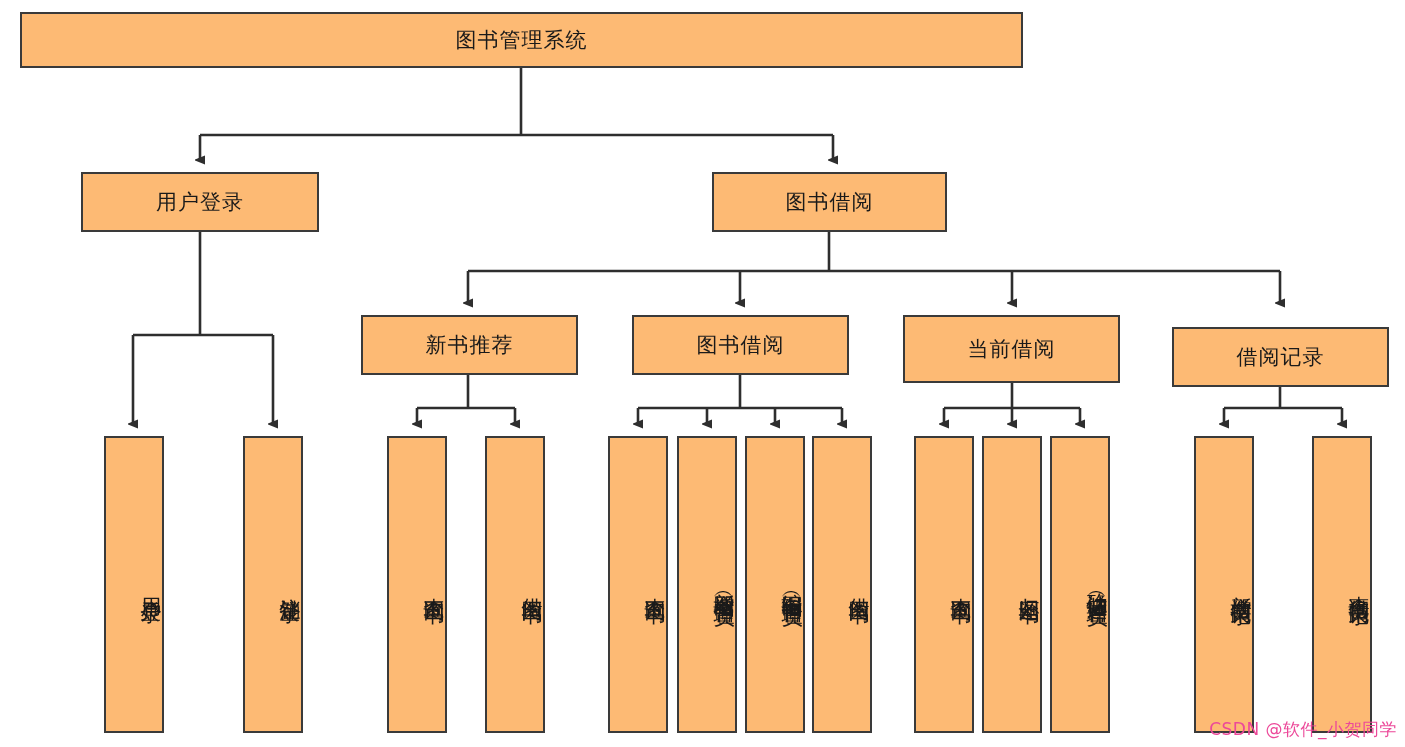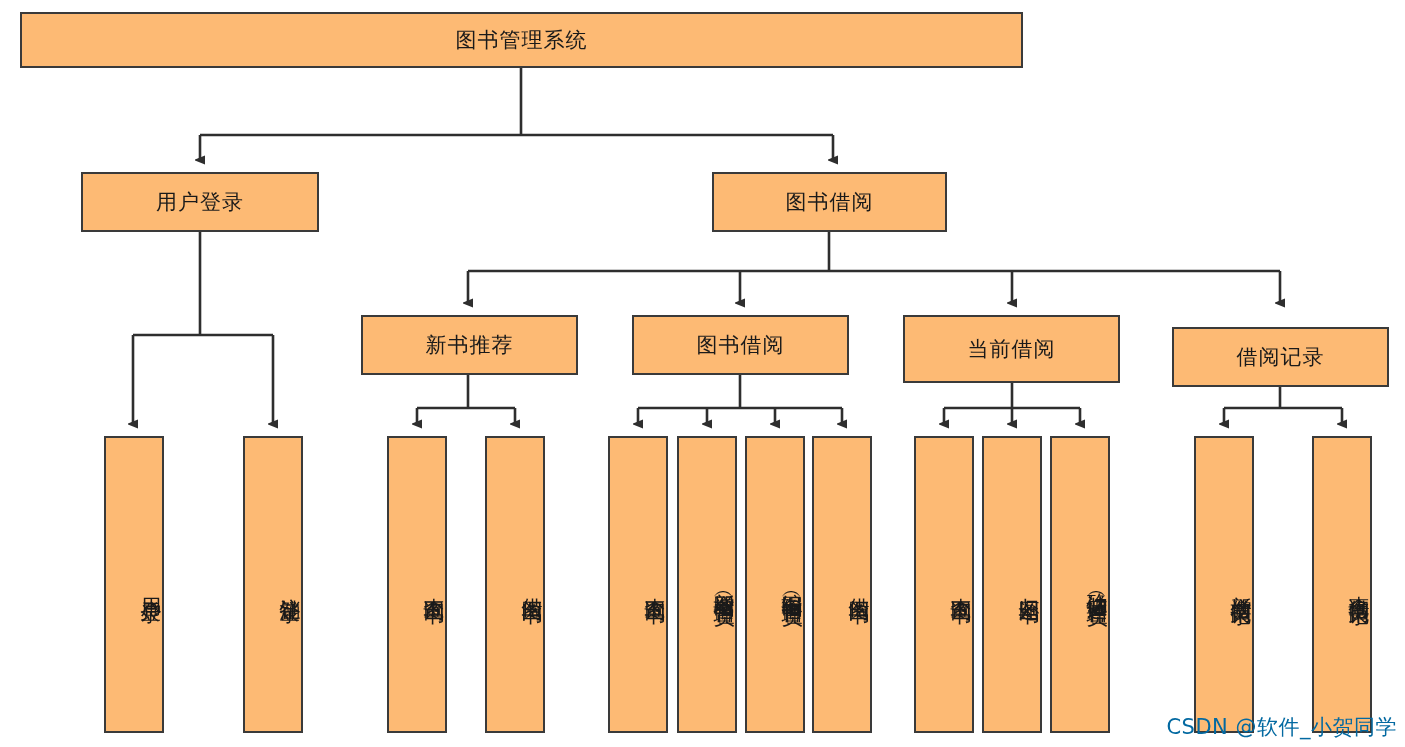--- a/index.html
+++ b/index.html
@@ -53,22 +53,22 @@
   .node.vert .label {
     writing-mode: vertical-rl;
     text-orientation: upright;
     display: block;
     white-space: nowrap;
   }
   .watermark {
     position: absolute;
     right: 8px;
     bottom: 6px;
-    font-size: 21px;
-    color: #0369a1;
+    font-size: 17px;
+    color: #ec4899;
     letter-spacing: 0.5px;
     z-index: 9;
     white-space: nowrap;
   }
 </style>
 </head>
 <body>
 
 <div id="canvas">
 

